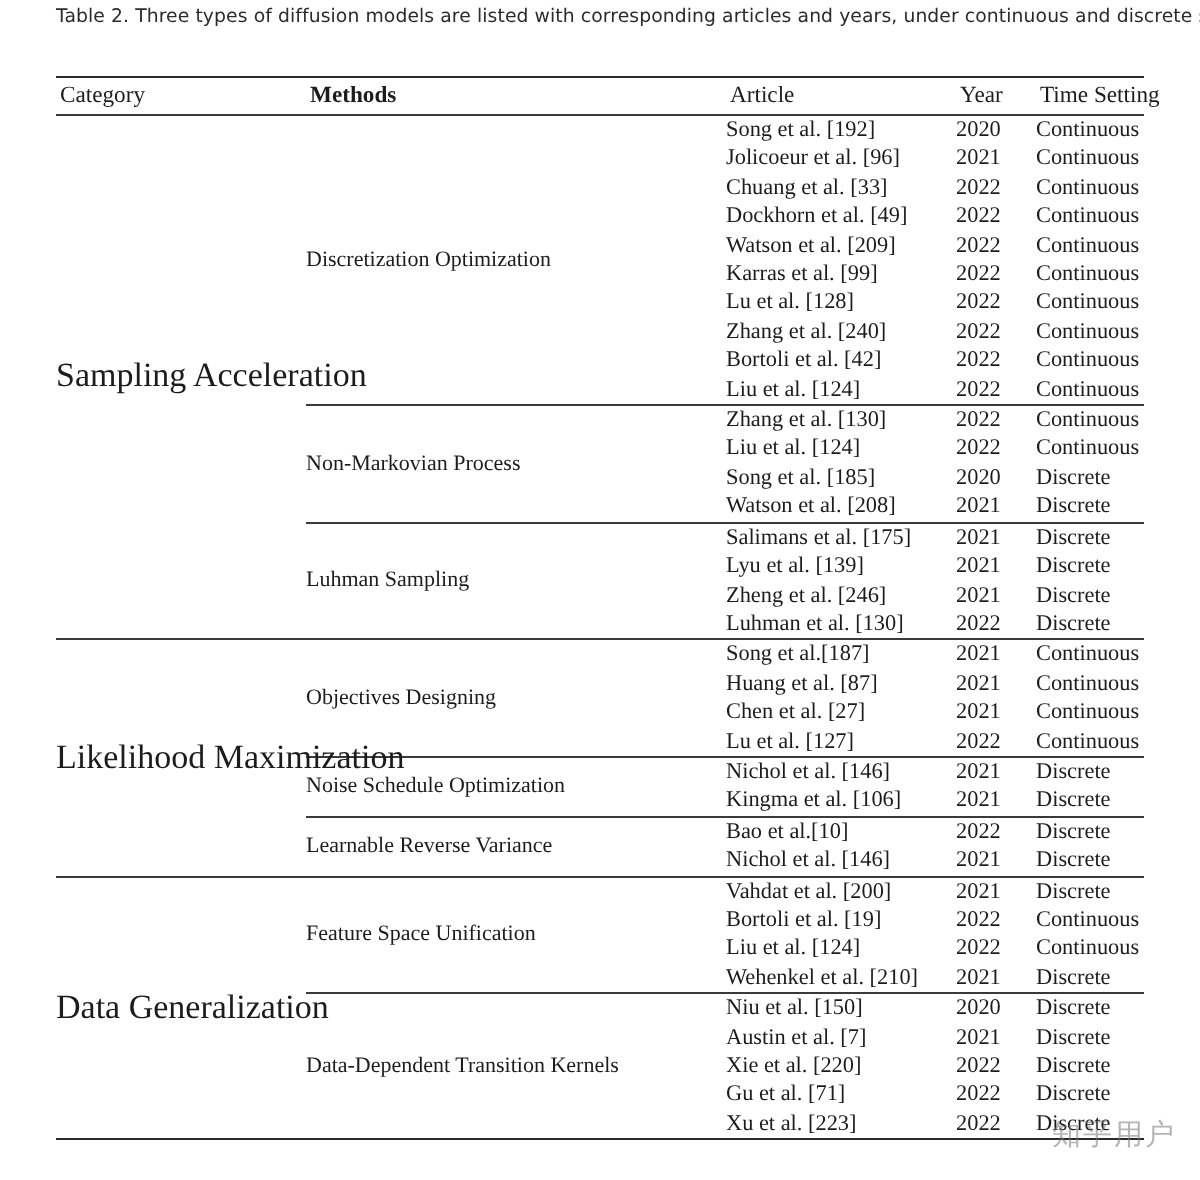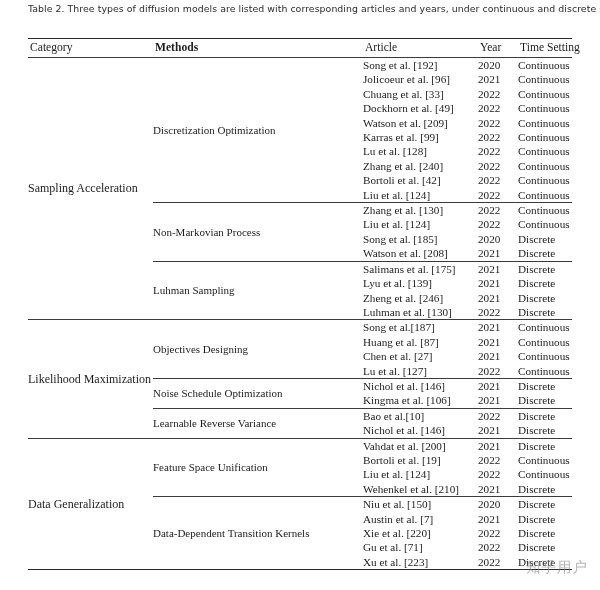--- a/index.html
+++ b/index.html
@@ -78,21 +78,21 @@
   
   .rule-top    { border-top: 1.6px solid #2a2a2a; }
   .rule-mid    { border-top: 0.9px solid #3a3a3a; }
   .rule-bottom { border-top: 1.6px solid #2a2a2a; }
   .rule-cat    { border-top: 0.9px solid #3a3a3a; }
   .rule-met    { border-top: 0.9px solid #3a3a3a; }
 
   td.cat-cell {
     text-align: center;
     padding-right: 6px;
-    font-size: 12px;
+    font-size: 17px;
   }
   td.met-cell {
     text-align: center;
     padding-left: 4px;
     padding-right: 6px;
     font-size: 11px;
   }
   td.art-cell { padding-left: 2px; }
   td.yr-cell  { padding-left: 2px; }
   td.ts-cell  { padding-left: 2px; }

